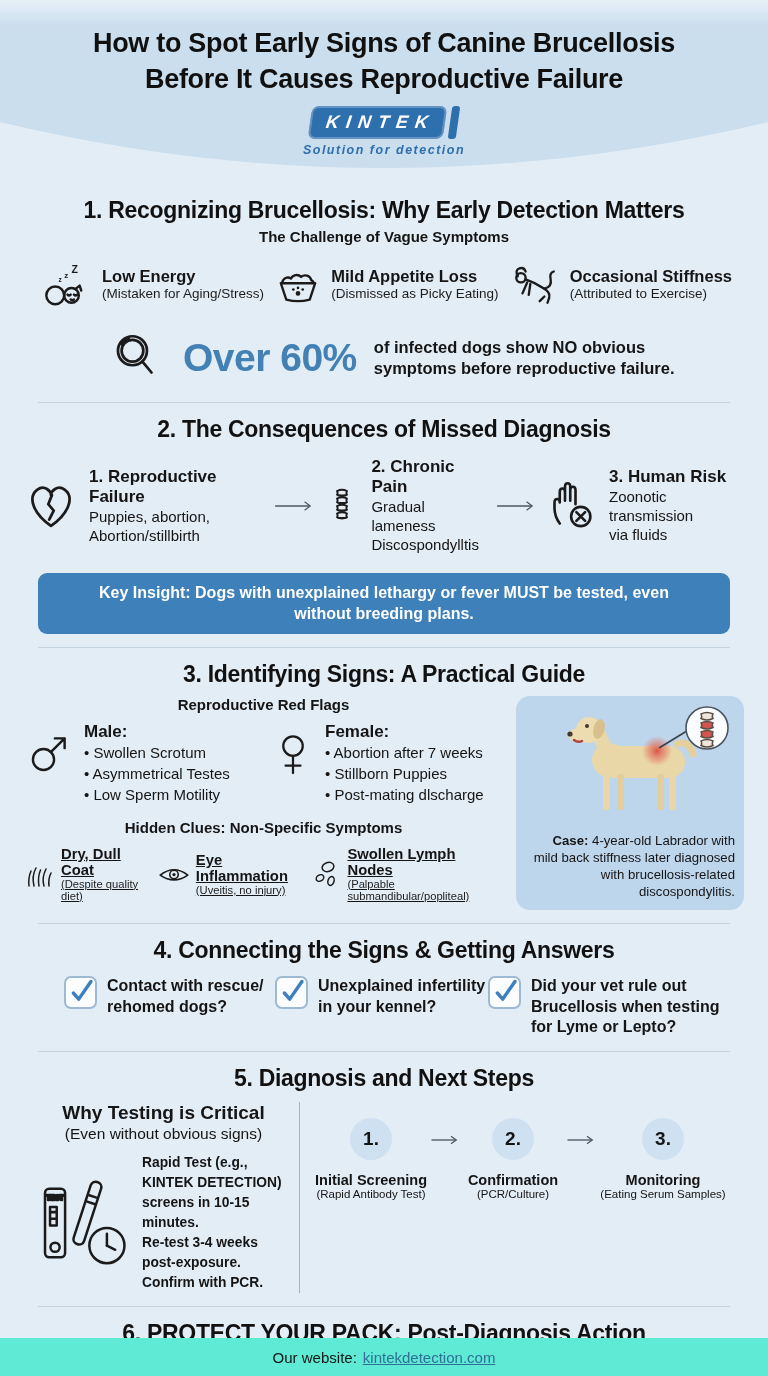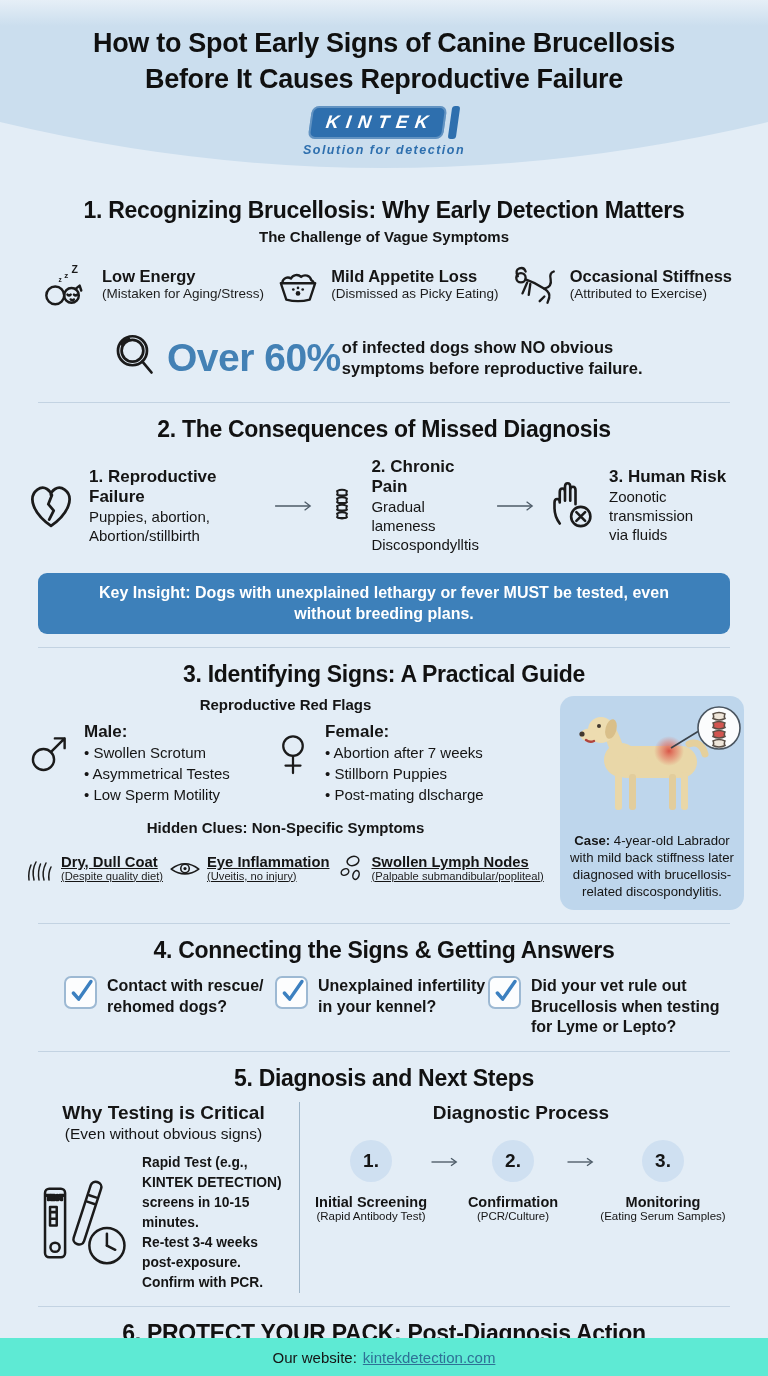--- a/index.html
+++ b/index.html
@@ -25,21 +25,21 @@
   .ic * { stroke:#1b1b1b; stroke-width:3; fill:none; stroke-linecap:round; stroke-linejoin:round; }
   .ic .f { fill:#1b1b1b; stroke:none; }
   .note { font-weight:400; color:#1d1d1d; }
 
   
   .s1-head { margin:15px 0 4px; }
   .symptom-row { display:flex; justify-content:space-between; margin-top:13px; padding:0 14px; }
   .symptom { display:flex; align-items:center; gap:8px; }
   .symptom .t { font-size:16.5px; font-weight:700; }
   .symptom .note { font-size:13.5px; }
-  .stat-row { display:flex; align-items:center; gap:1px; margin:17px 0 4px 86px; }
+  .stat-row { display:flex; align-items:center; gap:17px; margin:17px 0 4px 86px; }
   .stat-val { font-size:39px; font-weight:700; color:#4381b5; letter-spacing:-0.5px; }
   .stat-txt { font-size:16.5px; font-weight:700; width:330px; line-height:1.25; }
 
   
   .cons-row { display:flex; align-items:center; justify-content:center; gap:7px; margin-top:14px; }
   .cons { display:flex; align-items:center; gap:9px; }
   .cons .t { font-size:17px; font-weight:700; }
   .cons .d { font-size:15px; line-height:1.28; }
   .arrow line, .arrow path { stroke:#4c5a66; stroke-width:1.8; fill:none; }
   .banner { width:692px; margin:18px auto 0; background:#3d80ba; border-radius:9px; color:#fff; font-size:16px; font-weight:700; text-align:center; line-height:1.35; padding:9px 34px; }
@@ -51,21 +51,21 @@
   .mf { display:flex; gap:8px; }
   .mf .label { font-size:17px; font-weight:700; }
   .mf li { list-style:none; font-size:15px; line-height:1.42; }
   .mf li::before { content:"• "; }
   .male-block { width:245px; }
   .clues-row { display:flex; align-items:center; gap:5px; margin-top:10px; }
   .clue { display:flex; align-items:center; gap:5px;text-decoration:underline; }
   .clue .t { font-size:14.8px; font-weight:700; }
   .clue .note { font-size:11.2px; }
   .hidden-h { margin-top:13px; }
-  .case-card { width:184px; background:#bed6ec; border-radius:14px; padding:8px 9px 10px; text-align:center; }
+  .case-card { width:228px; background:#bed6ec; border-radius:14px; padding:8px 9px 10px; text-align:right; }
   .case-cap { font-size:13.2px; font-weight:500; line-height:1.3; margin-top:4px; }
   .case-cap b { font-weight:800; }
 
   
   .q-row { display:flex; justify-content:space-between; padding:0 42px; margin-top:12px; }
   .q { display:flex; gap:10px; align-items:flex-start; }
   .q .txt { font-size:16px; font-weight:700; line-height:1.28; }
   .cb { width:33px; height:33px; border:2px solid #9db9d3; background:#fcfdfe; border-radius:7px; display:inline-flex; align-items:center; justify-content:center; flex:0 0 auto; }
   .cb svg { overflow:visible; }
   .q1 .txt { width:168px; } .q2 .txt { width:170px; } .q3 .txt { width:192px; }
@@ -409,21 +409,20 @@
             <line x1="80" y1="82" x2="90" y2="87" stroke="#1b3a5c" stroke-width="3" stroke-linecap="round"></line>
           </svg>
           <div class="kit-txt">Rapid Test (e.g., KINTEK DETECTION)
 screens in 10-15 minutes.
 Re-test 3-4 weeks post-exposure.
 Confirm with PCR.</div>
         </div>
       </div>
 
       <div class="s5-right">
-        <div class="s5h">Diagnostic Process</div>
         <div class="steps">
           <div class="step stepA">
             <div class="circ">1.</div>
             <div class="st">Initial Screening</div>
             <div class="sn">(Rapid Antibody Test)</div>
           </div>
           <svg class="arrow sarrow" width="30" height="14" viewBox="0 0 40 14">
             <line x1="2" y1="7" x2="34" y2="7"></line>
               <path d="M28,2 L35,7 L28,12"></path>
           </svg>

